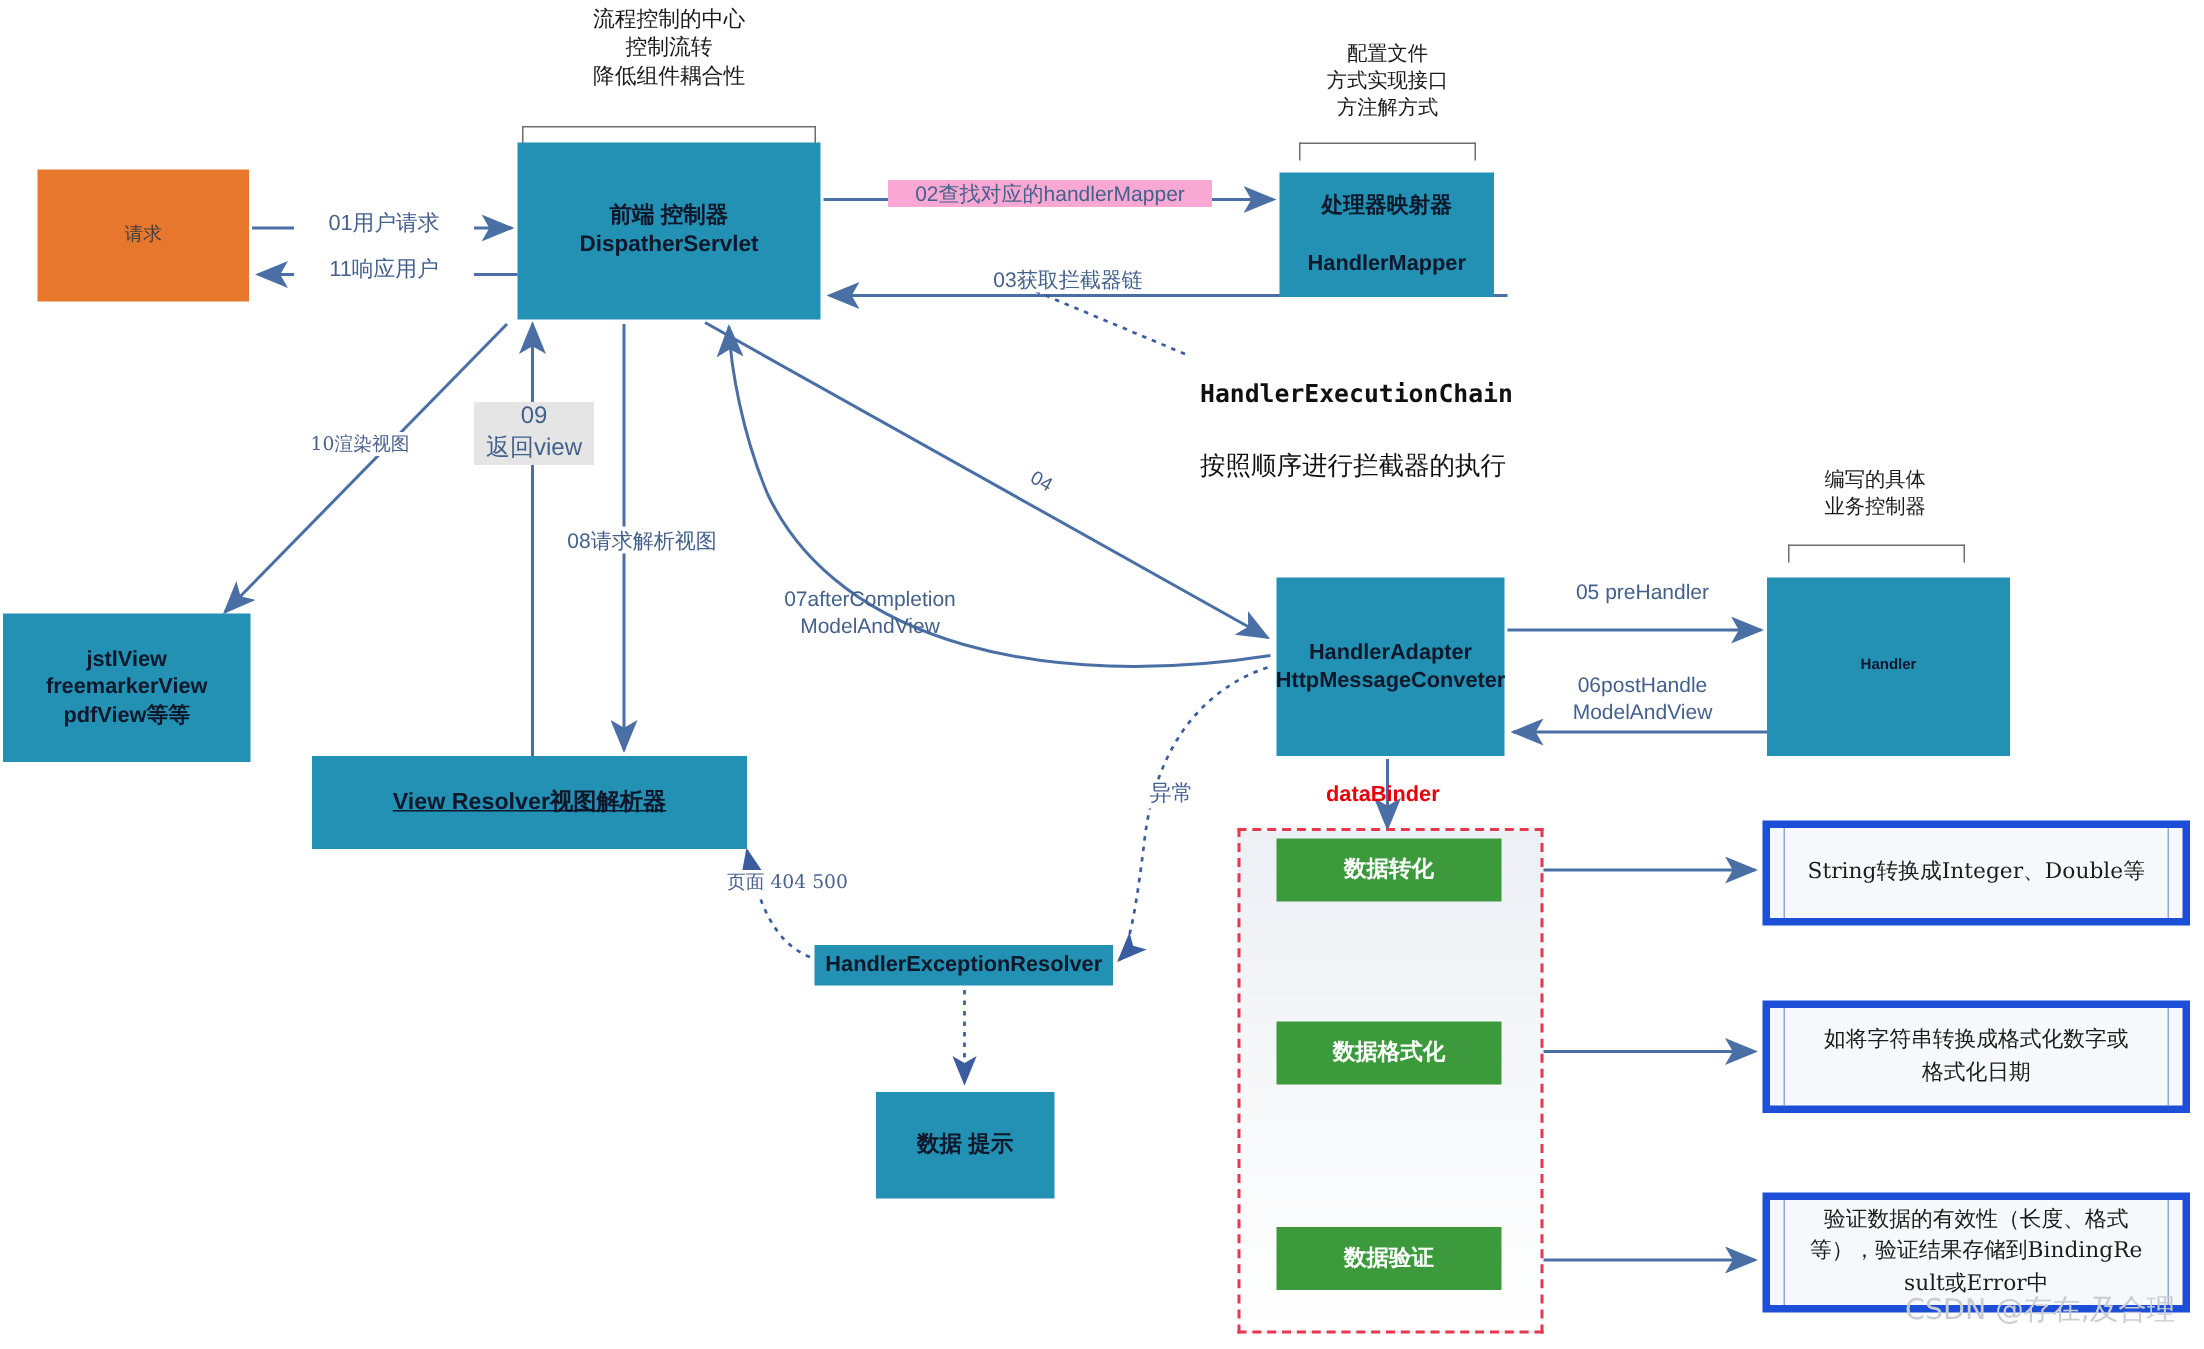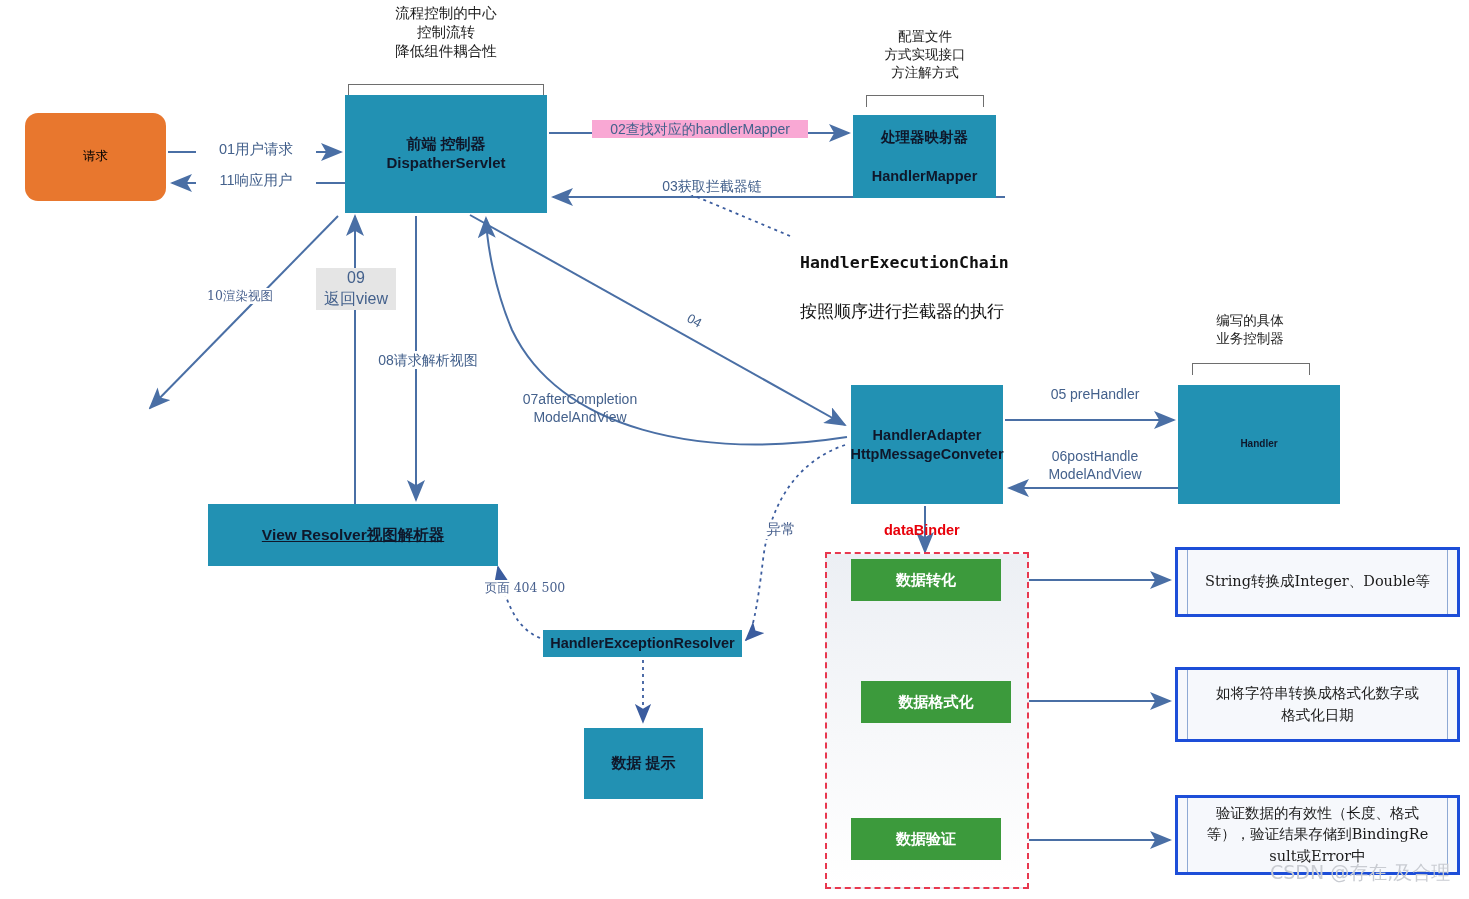--- a/index.html
+++ b/index.html
@@ -32,35 +32,34 @@
     text-align: center;
   }
   .blue-box {
     background: #2291B3;
     color: #0f172a;
     font-weight: bold;
     line-height: 1.25;
   }
   .orange-box {
     background: #E8772E;
-    color: #000000;
+    color: #404040;
     font-size: 12.5px;
     line-height: 1.25;
-    border-radius: 13px;
   }
   .green-box {
     background: #3C9A3C;
     color: #ffffff;
     font-weight: bold;
     font-size: 15px;
     line-height: 1.2;
   }
   .note-box {
     background: #F6F8FC;
-    border: 3px solid #1d4ed8;
+    border: 5px solid #1d4ed8;
     color: #1b1b1b;
     font-family: "DejaVu Serif", "Liberation Serif", serif;
     font-size: 14.5px;
     line-height: 1.45;
     padding: 3px 16px;
   }
   .note-box::before,
   .note-box::after {
     content: "";
     position: absolute;
@@ -223,41 +222,46 @@
 
   <div class="node blue-box" style="left:851px;top:385px;width:152px;height:119px;font-size:14.5px;flex-direction:column;padding:0 4px;">
     <span>HandlerAdapter</span>
     <span>HttpMessageConveter</span>
   </div>
 
   <div class="node blue-box" style="left:1178px;top:385px;width:162px;height:119px;font-size:10px;">
     <span>Handler</span>
   </div>
 
+  <div class="node blue-box" style="left:2px;top:409px;width:165px;height:99px;font-size:14.5px;flex-direction:column;">
+    <span>jstlView</span>
+    <span>freemarkerView</span>
+    <span>pdfView等等</span>
+  </div>
 
   <div class="node blue-box" style="left:208px;top:504px;width:290px;height:62px;font-size:15.5px;text-decoration:underline;">
     <span>View Resolver视图解析器</span>
   </div>
 
   <div class="node blue-box" style="left:543px;top:630px;width:199px;height:27px;font-size:14.5px;">
     <span>HandlerExceptionResolver</span>
   </div>
 
   <div class="node blue-box" style="left:584px;top:728px;width:119px;height:71px;font-size:15px;">
     <span>数据 提示</span>
   </div>
 
   <div class="databinder-label" style="left:884px;top:522px;">dataBinder</div>
 
   <div class="dashed-region" style="left:825px;top:552px;width:204px;height:337px;"></div>
 
   <div class="node green-box" style="left:851px;top:559px;width:150px;height:42px;">
     <span>数据转化</span>
   </div>
-  <div class="node green-box" style="left:851px;top:681px;width:150px;height:42px;margin-left:10px;">
+  <div class="node green-box" style="left:851px;top:681px;width:150px;height:42px;">
     <span>数据格式化</span>
   </div>
   <div class="node green-box" style="left:851px;top:818px;width:150px;height:42px;">
     <span>数据验证</span>
   </div>
 
   <div class="node note-box" style="left:1175px;top:547px;width:285px;height:70px;position:absolute;">
     <span style="white-space:pre-line;">String转换成Integer、Double等</span>
   </div>
   <div class="node note-box" style="left:1175px;top:667px;width:285px;height:75px;position:absolute;font-family:Liberation Serif, serif;">

